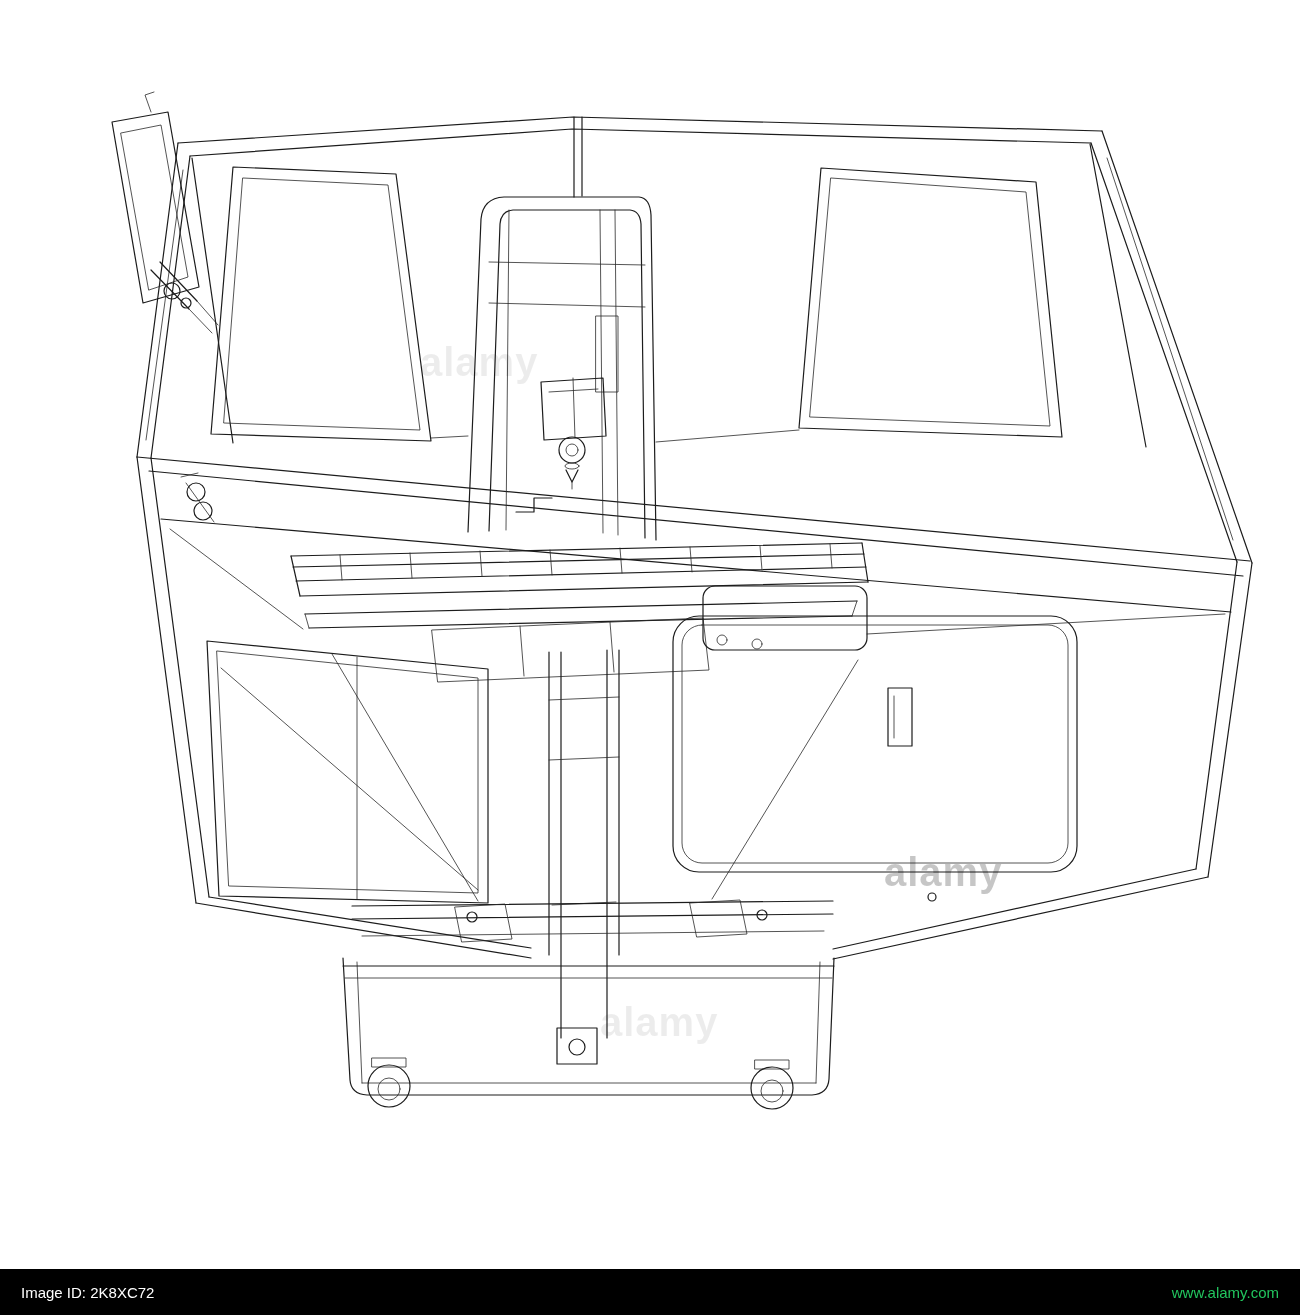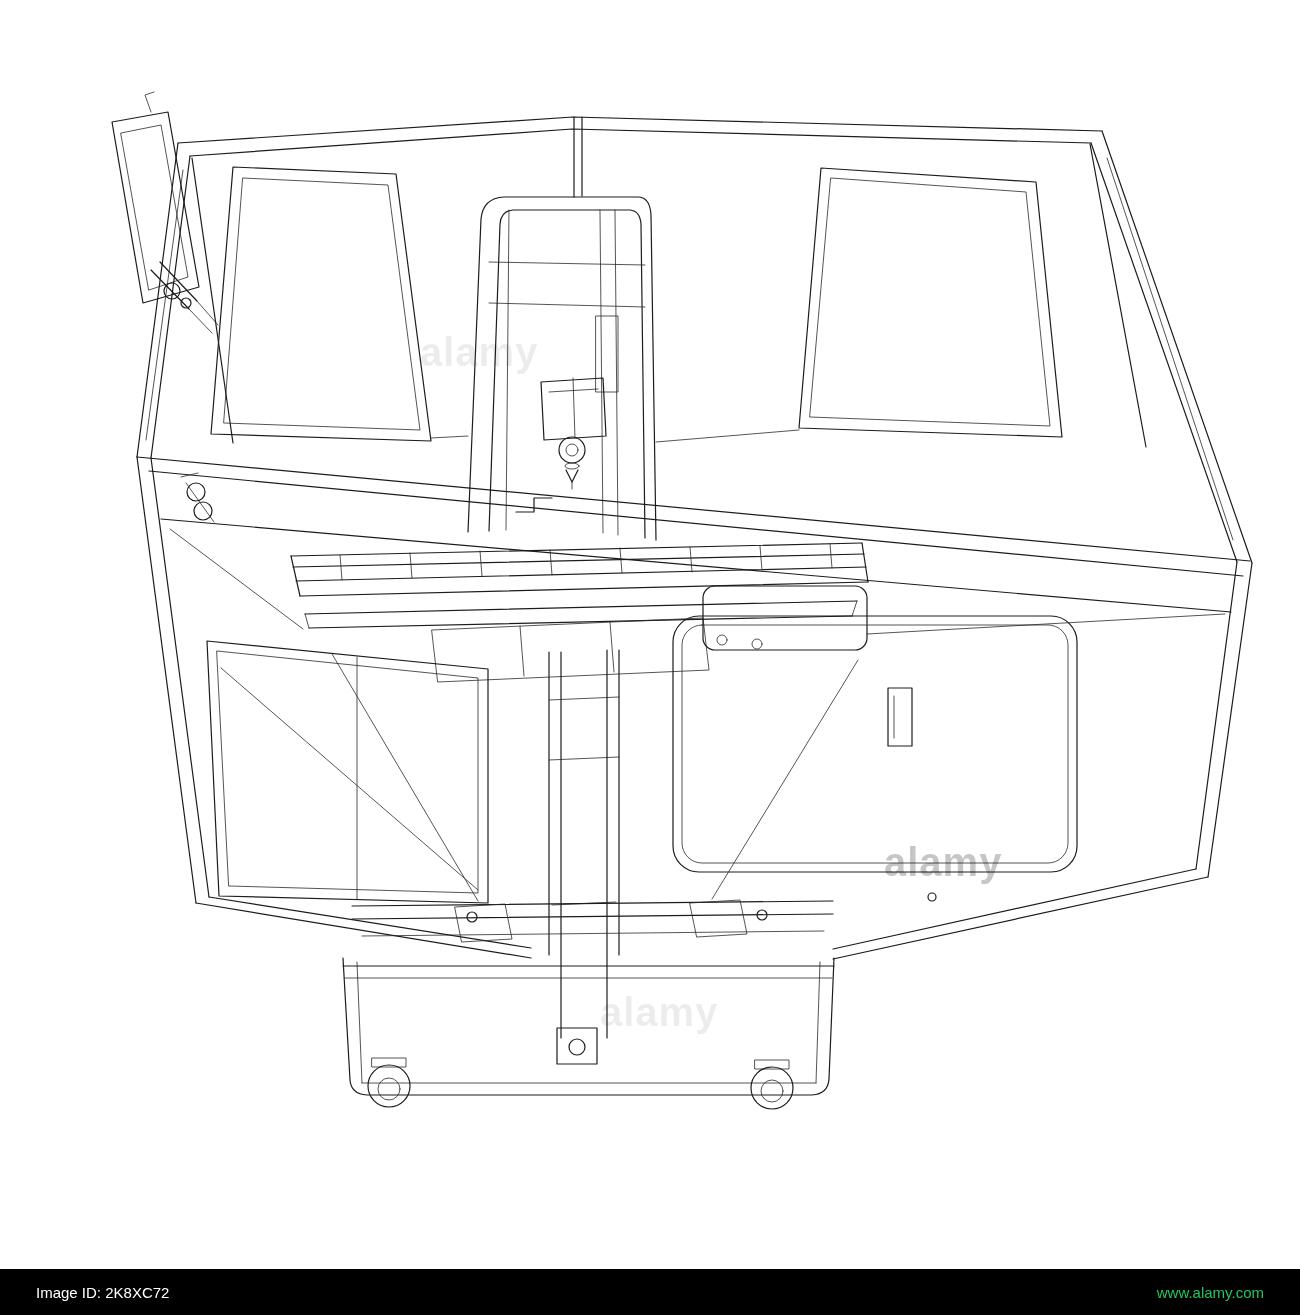--- a/index.html
+++ b/index.html
@@ -26,35 +26,36 @@
     stroke-linejoin:round;
   }
   svg.wireframe .thin{stroke-width:0.8;stroke:#2a2a2a;}
   .wm{
     position:absolute;
     font-weight:700;
     letter-spacing:1px;
     color:#000;
     user-select:none;
     font-family:"Liberation Sans", sans-serif;
+    margin-top:10px;
   }
   .wm1{left:884px;top:840px;font-size:40px;opacity:0.22;}
   .wm2{left:420px;top:330px;font-size:40px;opacity:0.07;}
   .wm3{left:600px;top:990px;font-size:40px;opacity:0.07;}
   footer.alamy-bar{
     position:absolute;
     left:0;bottom:0;
     width:100%;
     height:46px;
     background:#000000;
     color:#ffffff;
     display:flex;
     align-items:center;
     justify-content:space-between;
-    padding:0 36px;
+    padding:0 21px;
     box-sizing:border-box;
     font-size:15px;
   }
   footer.alamy-bar .site{color:#22c55e;text-decoration:none;cursor:pointer;}
 </style>
 </head>
 <body>
 
 <div class="stage">
 

